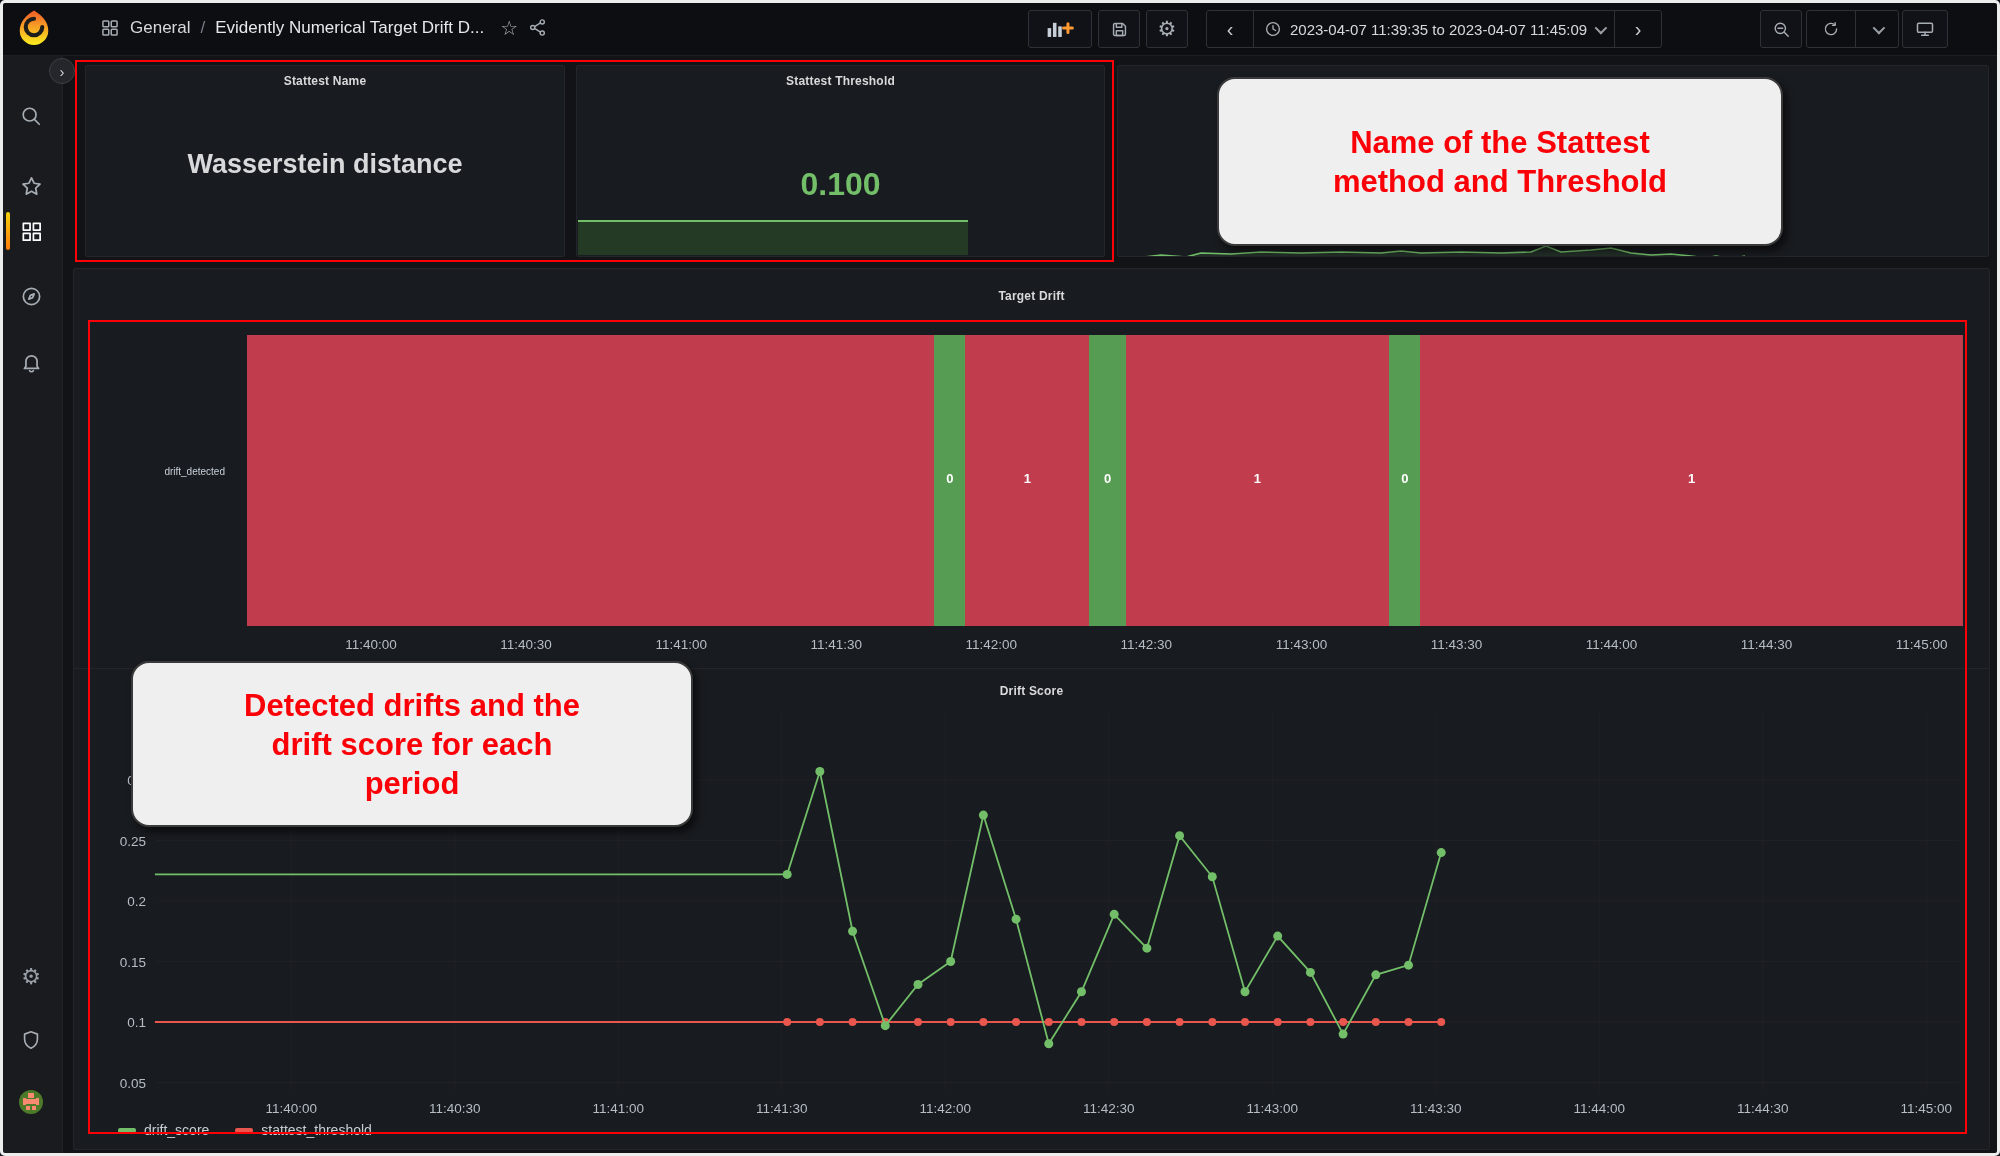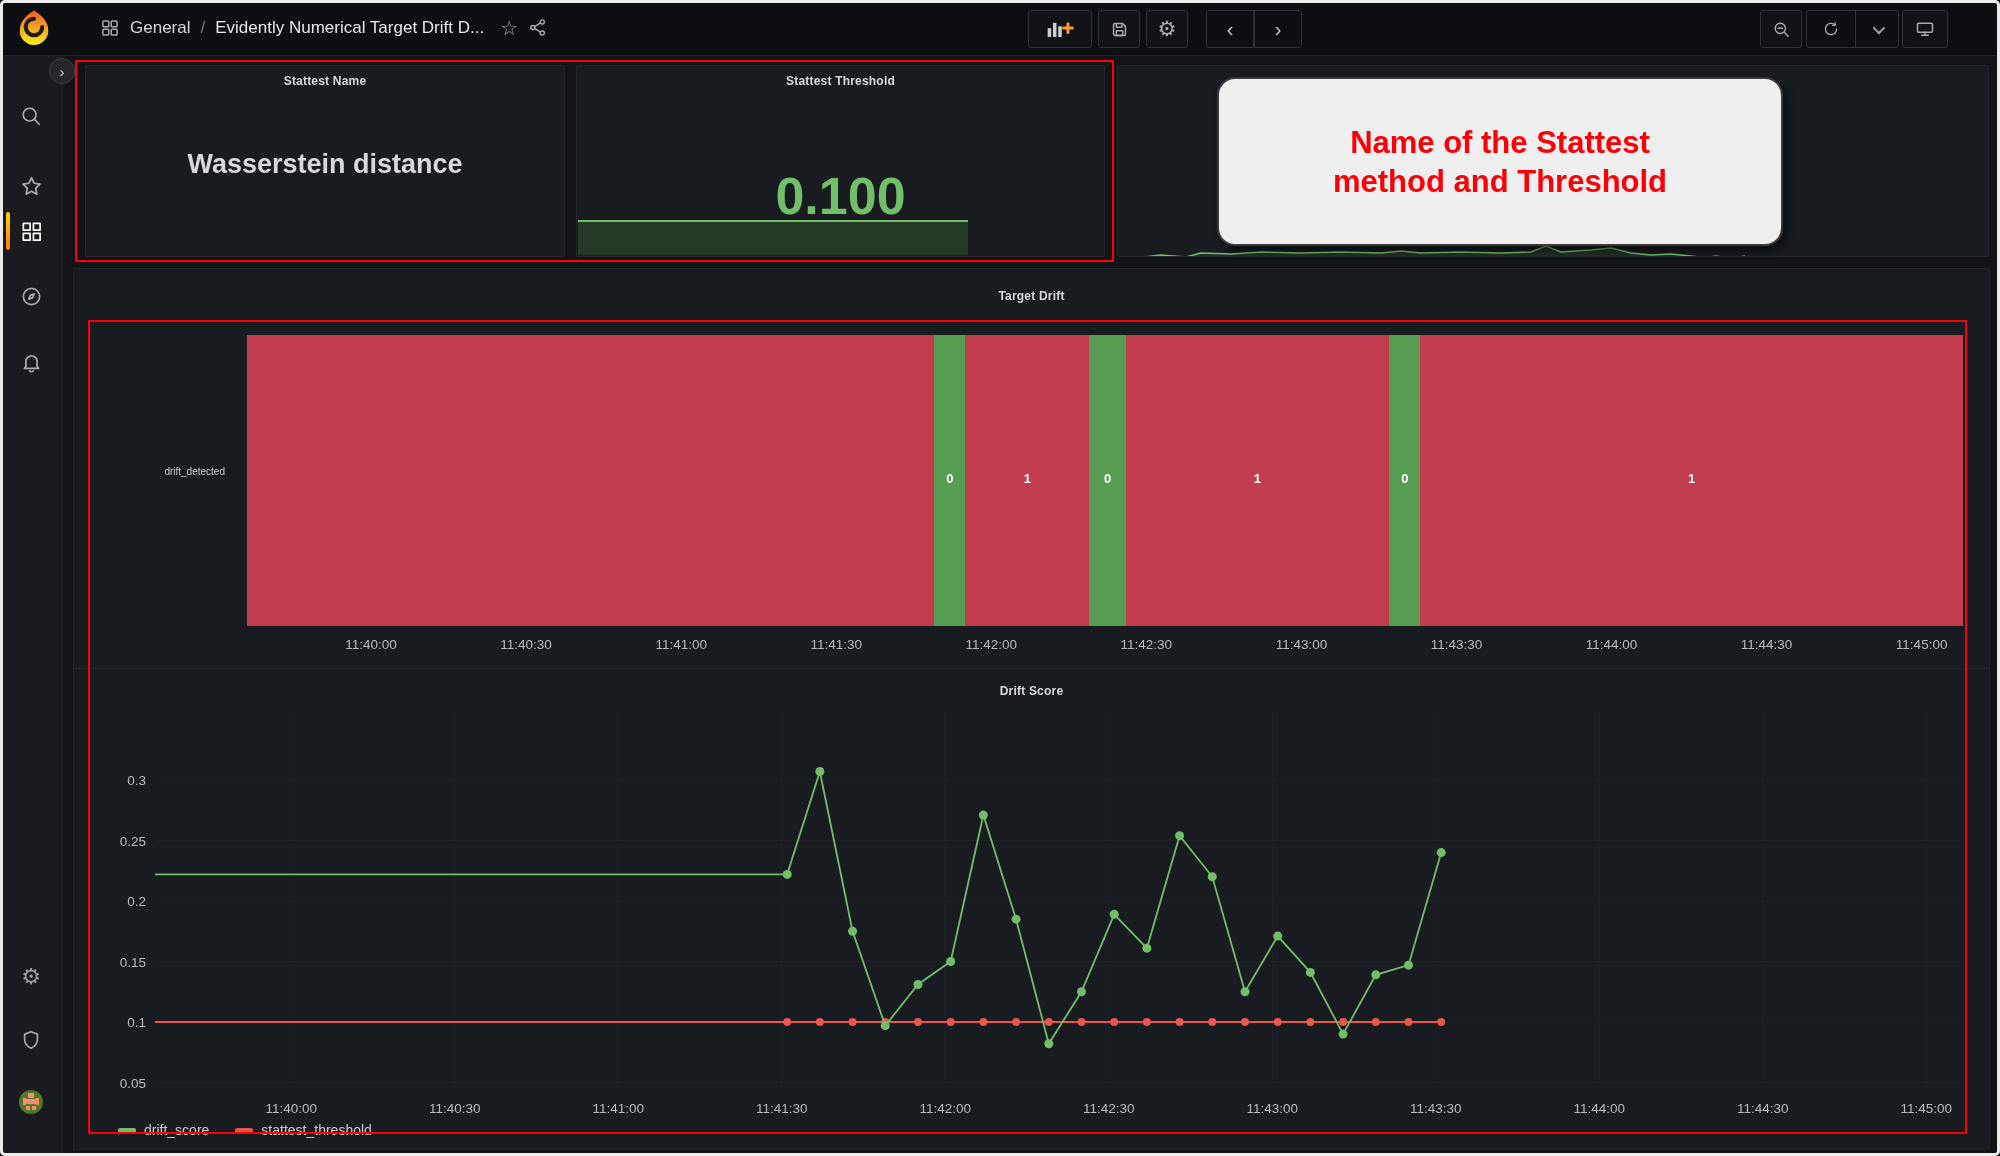--- a/index.html
+++ b/index.html
@@ -25,21 +25,21 @@
   .sideicon.active{color:#ffffff;}
   .active-bar{position:absolute;left:6px;width:4px;height:38px;border-radius:2px;background:linear-gradient(#f5d20e,#ff7a0a);}
   .expander{position:absolute;left:62px;top:58px;width:24px;height:24px;border-radius:50%;background:#24262b;border:1px solid #3c3f45;color:#d3d6da;display:flex;align-items:center;justify-content:center;font-size:15px;z-index:30;transform:translateX(-50%);}
 
   
   .panel{position:absolute;background:#181b1f;border:1px solid #23252b;border-radius:2px;box-sizing:border-box;}
   .ptitle{position:absolute;left:0;right:0;top:8px;text-align:center;color:#d8d9da;font-size:12px;font-weight:600;letter-spacing:.2px;}
   #p-statname{left:85px;top:65px;width:480px;height:192px;}
   #p-statname .stat{position:absolute;left:0;right:0;top:82px;text-align:center;color:#d8d9da;font-size:27px;font-weight:600;line-height:33px;}
   #p-threshold{left:576px;top:65px;width:529px;height:192px;}
-  #p-threshold .stat{position:absolute;left:0;right:0;top:100px;text-align:center;color:#73bf69;font-size:52px;font-weight:600;}
+  #p-threshold .stat{position:absolute;left:0;right:0;top:100px;text-align:center;color:#73bf69;font-size:32px;font-weight:600;}
   .gauge{position:absolute;left:1px;bottom:1px;height:33px;background:#243a25;border-top:2px solid #73bf69;}
   #p-minitrend{left:1117px;top:65px;width:872px;height:192px;}
   #p-target{left:73px;top:268px;width:1917px;height:452px;}
   #p-score{left:73px;top:668px;width:1917px;height:482px;}
 
   
   .tl-plot{position:absolute;left:173px;top:66px;width:1716px;height:291px;}
   .tl-seg{position:absolute;top:0;bottom:0;display:flex;align-items:center;justify-content:center;}
   .tl-seg span{color:#ffffff;font-size:13px;font-weight:600;margin-top:-5px;}
   .tl-ylabel{position:absolute;left:31px;top:197px;width:120px;text-align:right;color:#c7d0d9;font-size:10px;}
@@ -132,20 +132,30 @@
 
     <div class="hicon btn" style="left:1146px;width:40px;font-size:21px;">
       <span>⚙</span>
     </div>
 
     <div class="tp-group" style="left:1206px;">
       <div class="tp-seg" style="width:26px;">
         <span class="chev">‹</span>
       </div>
       <div class="tp-div"></div>
+      <div class="tp-seg">
+        <svg width="18" height="18" viewBox="0 0 24 24">
+          <g class="s-ico">
+              <circle cx="12" cy="12" r="8.5"></circle>
+              <path d="M12 7.5V12l3.5 2"></path>
+            </g>
+        </svg>
+        <span>2023-04-07 11:39:35 to 2023-04-07 11:45:09</span>
+        <span class="caret"></span>
+      </div>
       <div class="tp-div"></div>
       <div class="tp-seg" style="width:26px;">
         <span class="chev">›</span>
       </div>
     </div>
 
     <div class="hicon btn" style="left:1760px;width:40px;">
       <svg width="19" height="19" viewBox="0 0 24 24">
           <g class="s-ico">
         <circle cx="10.5" cy="10.5" r="6.5"></circle>
@@ -415,15 +425,20 @@
       </div>
   </div>
 
   <div class="redbox" id="redbox-top"></div>
   <div class="redbox" id="redbox-bottom"></div>
 
   <div class="callout" id="callout1">
     <div>Name of the Stattest</div>
     <div>method and Threshold</div>
   </div>
+  <div class="callout" id="callout2">
+    <div>Detected drifts and the</div>
+    <div>drift score for each</div>
+    <div>period</div>
+  </div>
 
   <div class="frame"></div>
 </div>
 
 </body></html>

